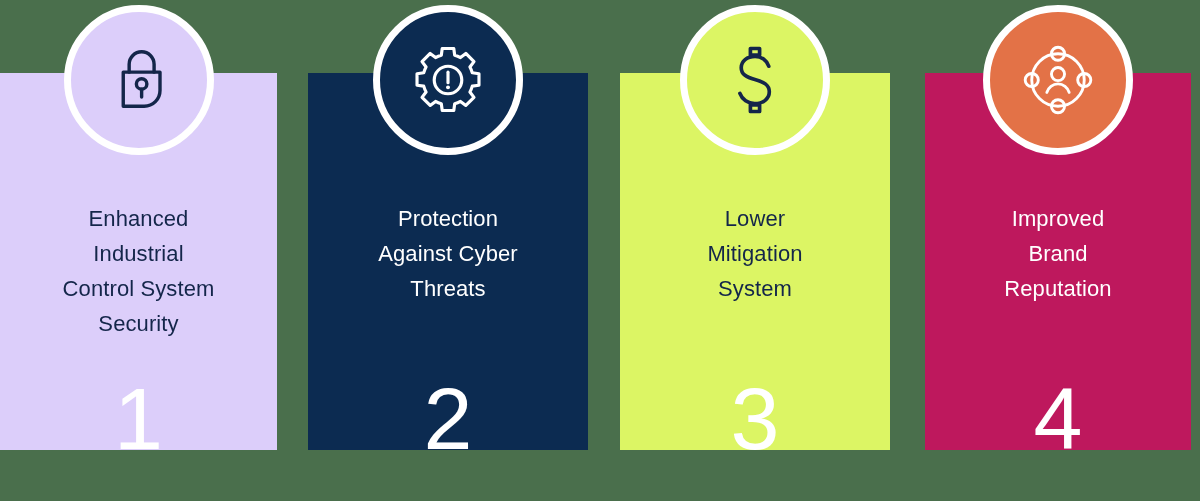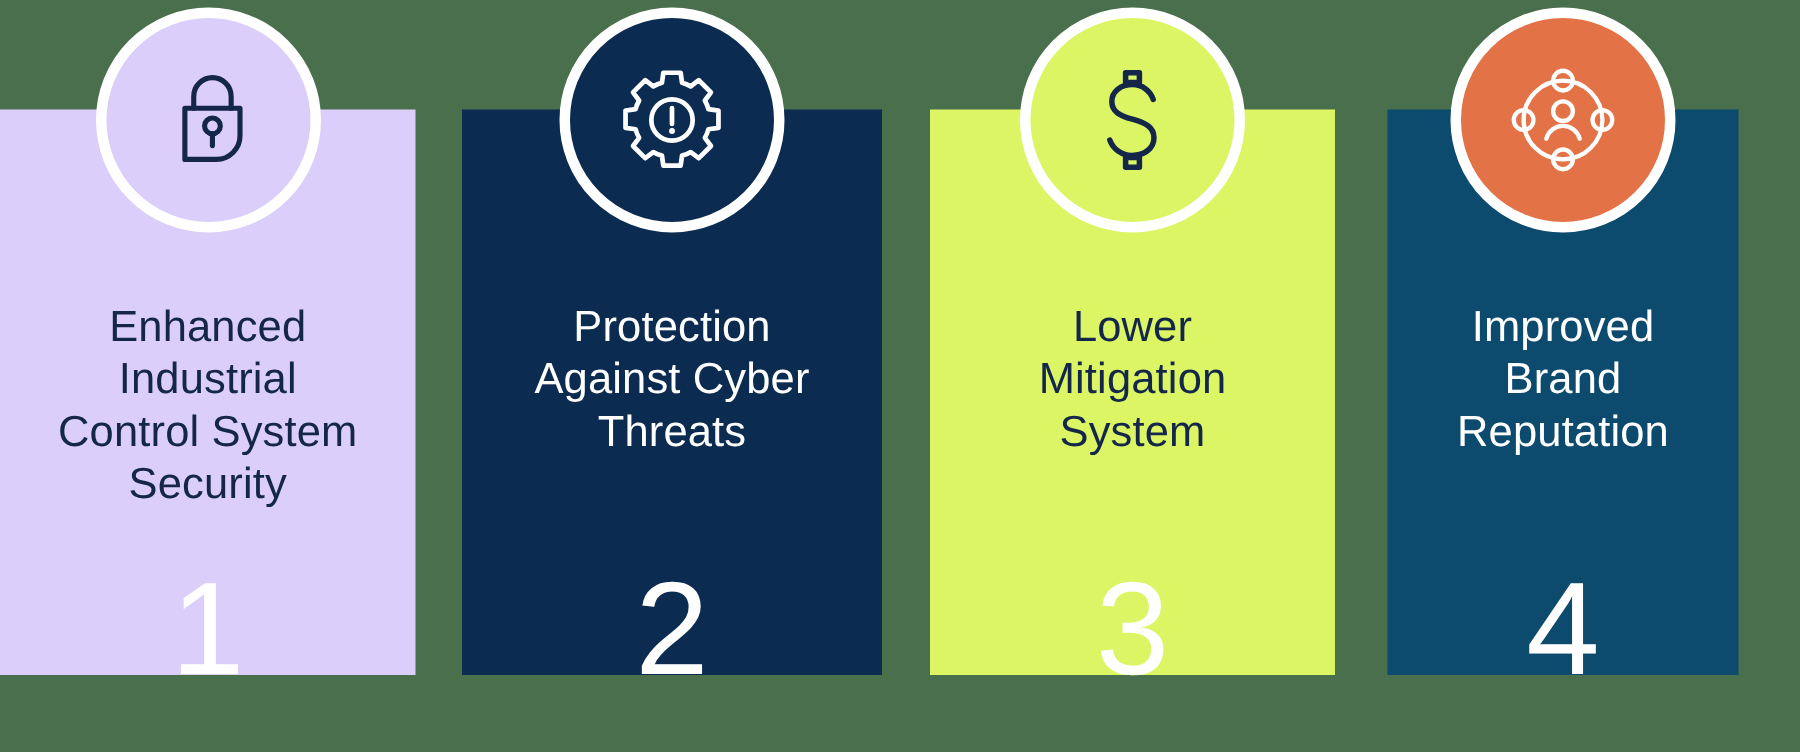--- a/index.html
+++ b/index.html
@@ -58,21 +58,21 @@
     width: 84px;
     height: 84px;
   }
 
   .card-title {
     position: absolute;
     left: 6px;
     right: 6px;
     top: 128px;
     text-align: center;
-    font-size: 29px;
+    font-size: 22px;
     line-height: 35px;
     font-weight: 400;
     letter-spacing: 0.1px;
     white-space: pre-line;
   }
 
   .card-number {
     position: absolute;
     left: 0;
     right: 0;
@@ -82,21 +82,21 @@
     font-size: 88px;
     line-height: 88px;
     font-weight: 300;
     letter-spacing: 0px;
   }
 
   
   .c1 { left: 0px;    width: 277px; background: #DCCEFA; }
   .c2 { left: 308px;  width: 280px; background: #0C2B51; }
   .c3 { left: 620px;  width: 270px; background: #DCF564; }
-  .c4 { left: 925px;  width: 234px; background: #0c4a6e; }
+  .c4 { left: 925px;  width: 266px; background: #be185d; }
 
   .c1 .icon-badge { background: #DCCEFA; }
   .c2 .icon-badge { background: #0C2B51; }
   .c3 .icon-badge { background: #DCF564; }
   .c4 .icon-badge { background: #E37247; }
 
   .c1 .card-title { color: #14264A; }
   .c2 .card-title { color: #FFFFFF; }
   .c3 .card-title { color: #14264A; }
   .c4 .card-title { color: #FFFFFF; }

